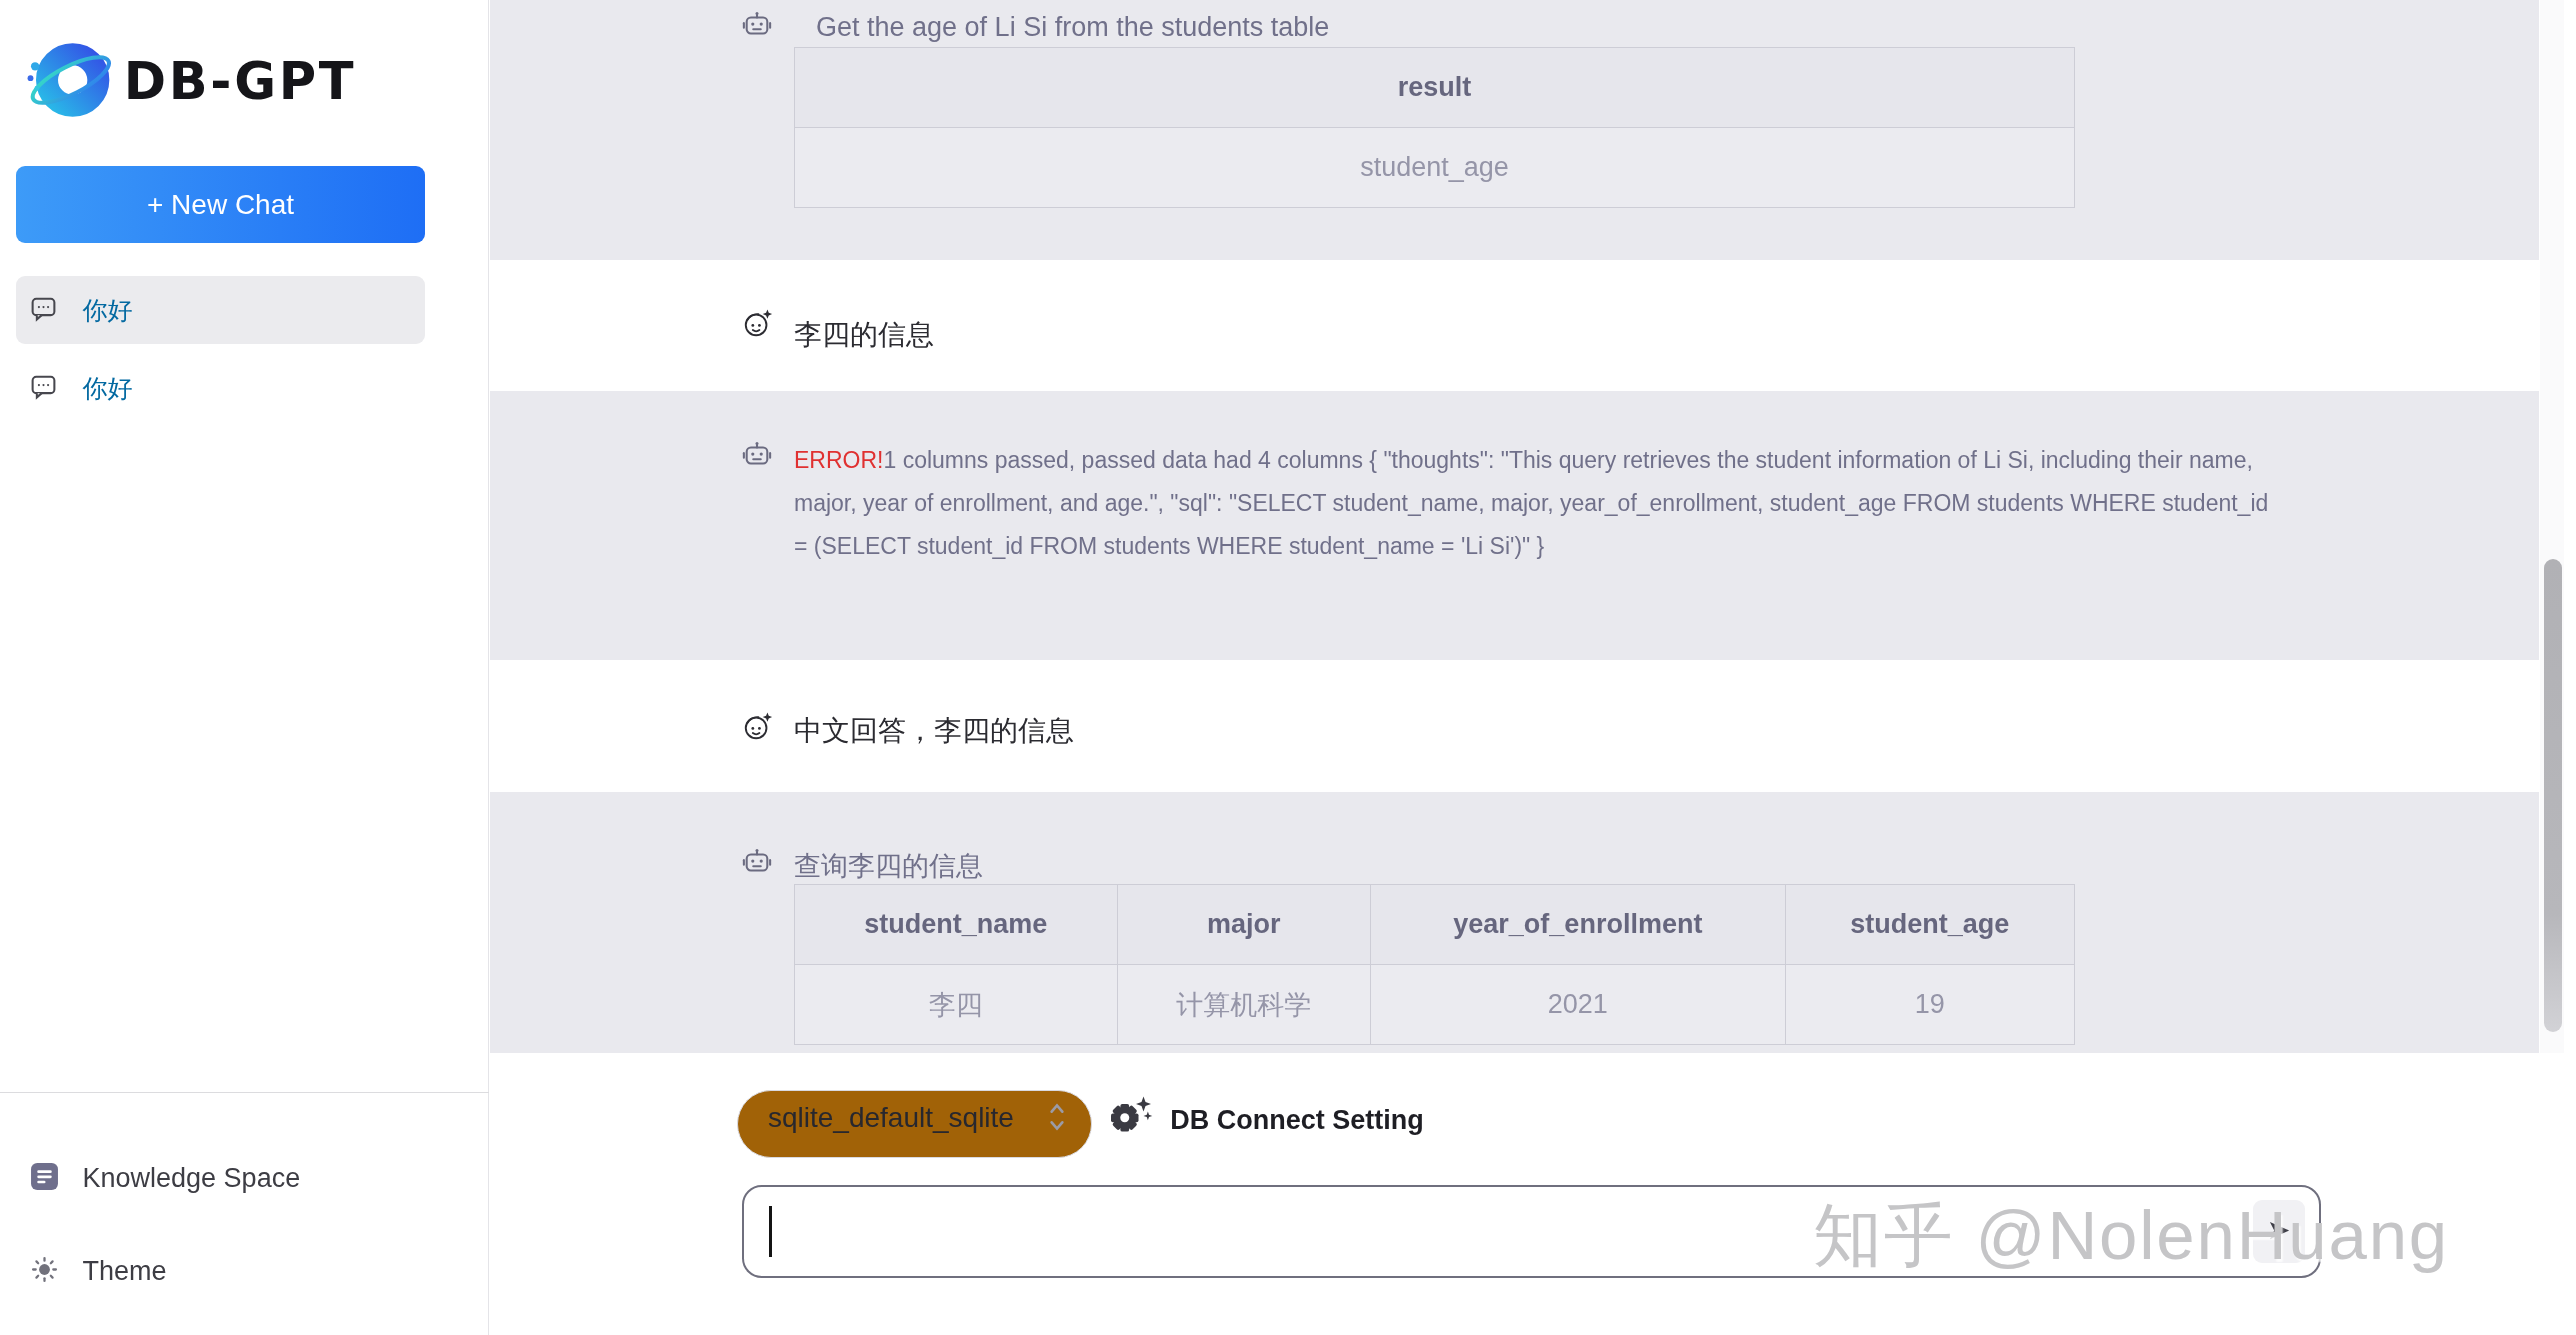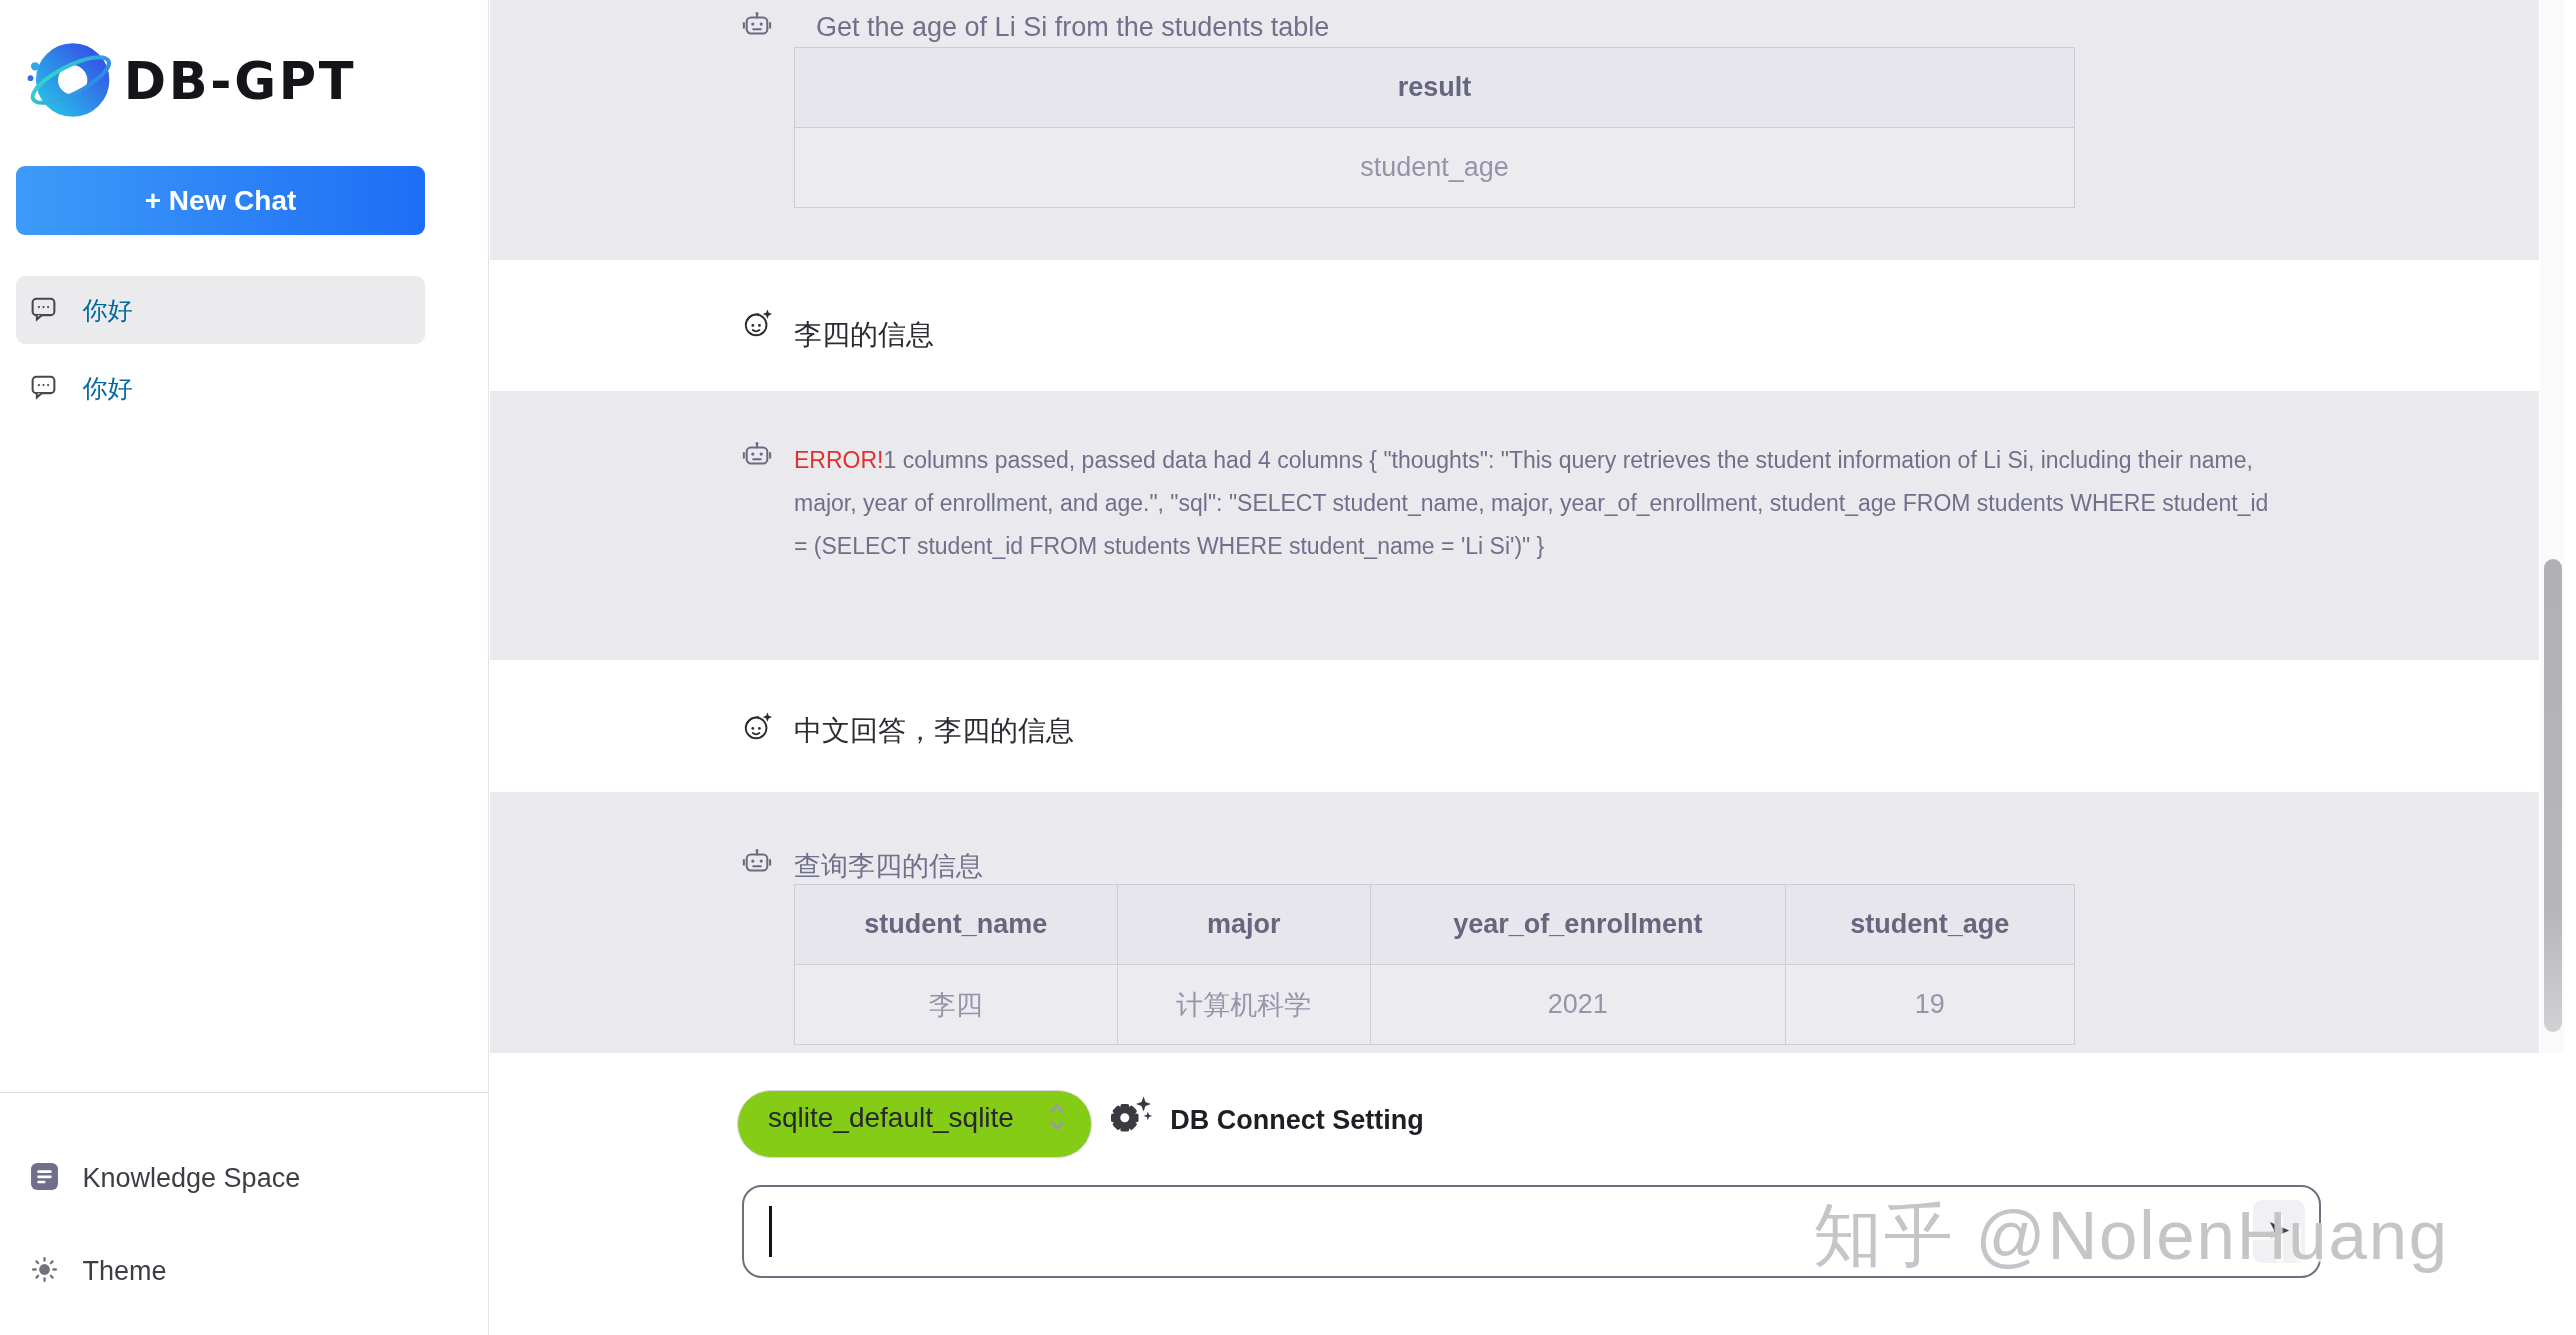--- a/index.html
+++ b/index.html
@@ -5,24 +5,24 @@
   * { margin:0; padding:0; box-sizing:border-box; }
   html,body { width:2576px; height:1335px; background:#ffffff; overflow:hidden;
               font-family:"Liberation Sans","DejaVu Sans",sans-serif; }
 
   
   #sidebar { position:absolute; left:0; top:0; width:489px; height:1335px;
              background:#ffffff; border-right:0.9px solid #e4e4e8; z-index:10; }
   #logo { position:absolute; left:25px; top:36px; display:flex; align-items:center;text-align:center; }
   #logo-text { font-size:51px; font-weight:900; color:#151519; letter-spacing:2.7px;
                margin-left:10.7px; font-family:"DejaVu Sans","Liberation Sans",sans-serif; }
-  #new-chat-btn { position:absolute; left:16px; top:166px; width:409px; height:69px;
+  #new-chat-btn { position:absolute; left:16px; top:166px; width:409px; height:77px;
                   border:none; border-radius:9px; cursor:pointer;
                   background:linear-gradient(90deg,#3d9bf8 0%,#1e6ef5 100%);
-                  color:#ffffff; font-size:28px; font-weight:700; }
+                  color:#ffffff; font-size:28px; font-weight:400; }
   .chat-item { position:absolute; left:16px; width:409px; height:68px; border-radius:9px;
                display:flex; align-items:center; padding-left:12.5px; cursor:pointer; }
   .chat-item.active { background:#ebebee; }
   .chat-item .label { font-size:25px; color:#0369a1; margin-left:25px; }
   #footer-divider { position:absolute; left:0; top:1092px; width:489px; height:0.9px; background:#dcdcdf; }
   .foot-item { position:absolute; left:29.5px; display:flex; align-items:center; cursor:pointer; }
   .foot-item .label { font-size:27px; color:#3d3d44; margin-left:24px; }
 
   
   #main { position:absolute; left:490px; top:0; width:2086px; height:1335px; background:#ffffff; }
@@ -50,21 +50,21 @@
 
   
   #scroll-track { position:absolute; left:2540px; top:0; width:24px; height:1053px;
                   background:#fafafb; z-index:5; }
   #scroll-thumb { position:absolute; left:2544px; top:559px; width:18px; height:473px;
                   border-radius:9.8px; z-index:6; cursor:pointer;
                   background:linear-gradient(180deg,#b1b1b5 0%,#b7b7bb 75%,#d2d2d6 100%); }
 
   
   #db-select { position:absolute; left:247px; top:1090px; width:355px; height:68px;
-               background:#84cc16; border:1.8px solid #d9d9e0; border-radius:34px;
+               background:#a16207; border:1.8px solid #d9d9e0; border-radius:34px;
                display:flex; align-items:center; justify-content:space-between;
                padding:0 25px 12px 30px; cursor:pointer; }
   #db-select .value { font-size:28px; color:#27272e; }
   #db-connect { position:absolute; left:616px; top:1094px; display:flex; align-items:center;
                 cursor:pointer; }
   #db-connect .label { font-size:27px; font-weight:700; color:#1e1e24; margin-left:14.3px; }
   #chat-input { position:absolute; left:252px; top:1185px; width:1579px; height:93px;
                 background:#ffffff; border:2.7px solid #6f6f7e; border-radius:19.7px; }
   #input-cursor { position:absolute; left:279px; top:1206px; width:2.7px; height:51px; background:#141414; }
   #send-btn { position:absolute; left:1763px; top:1200px; width:52px; height:63px;

